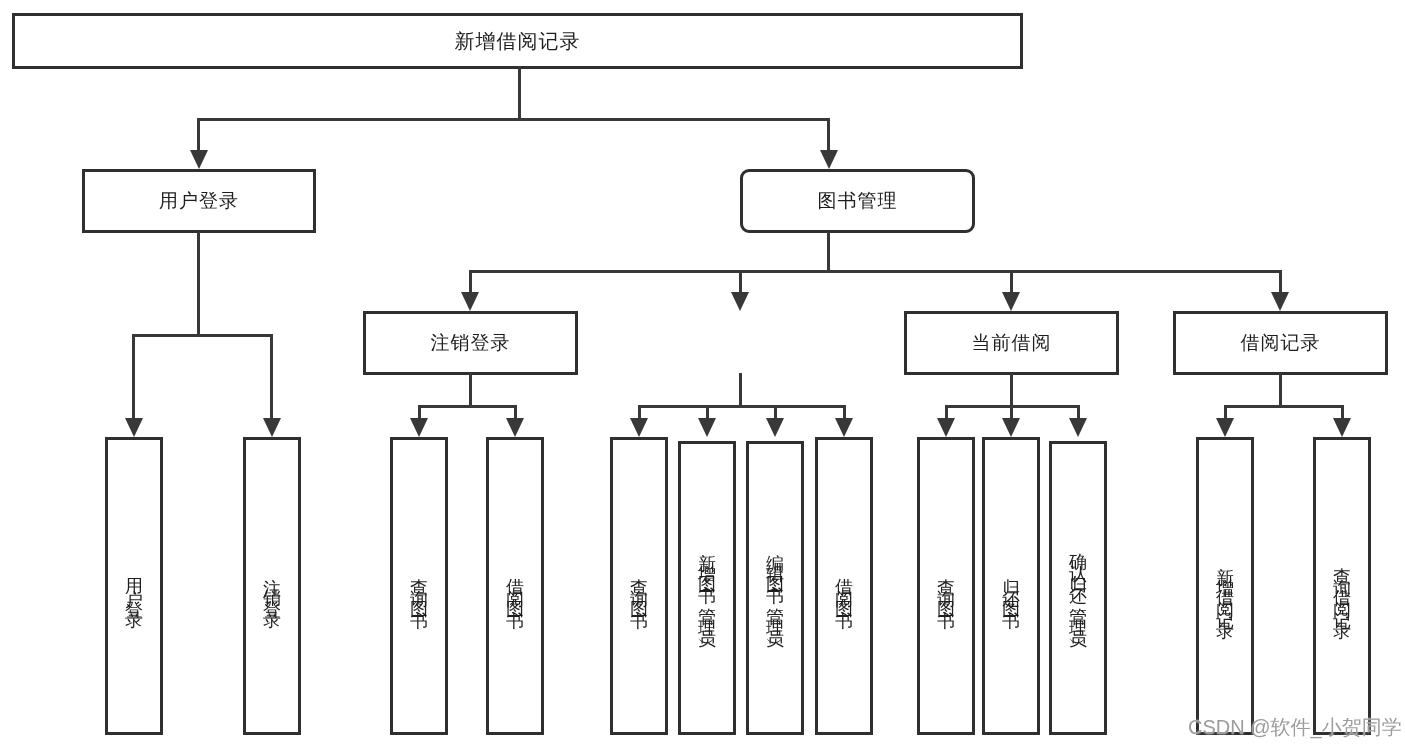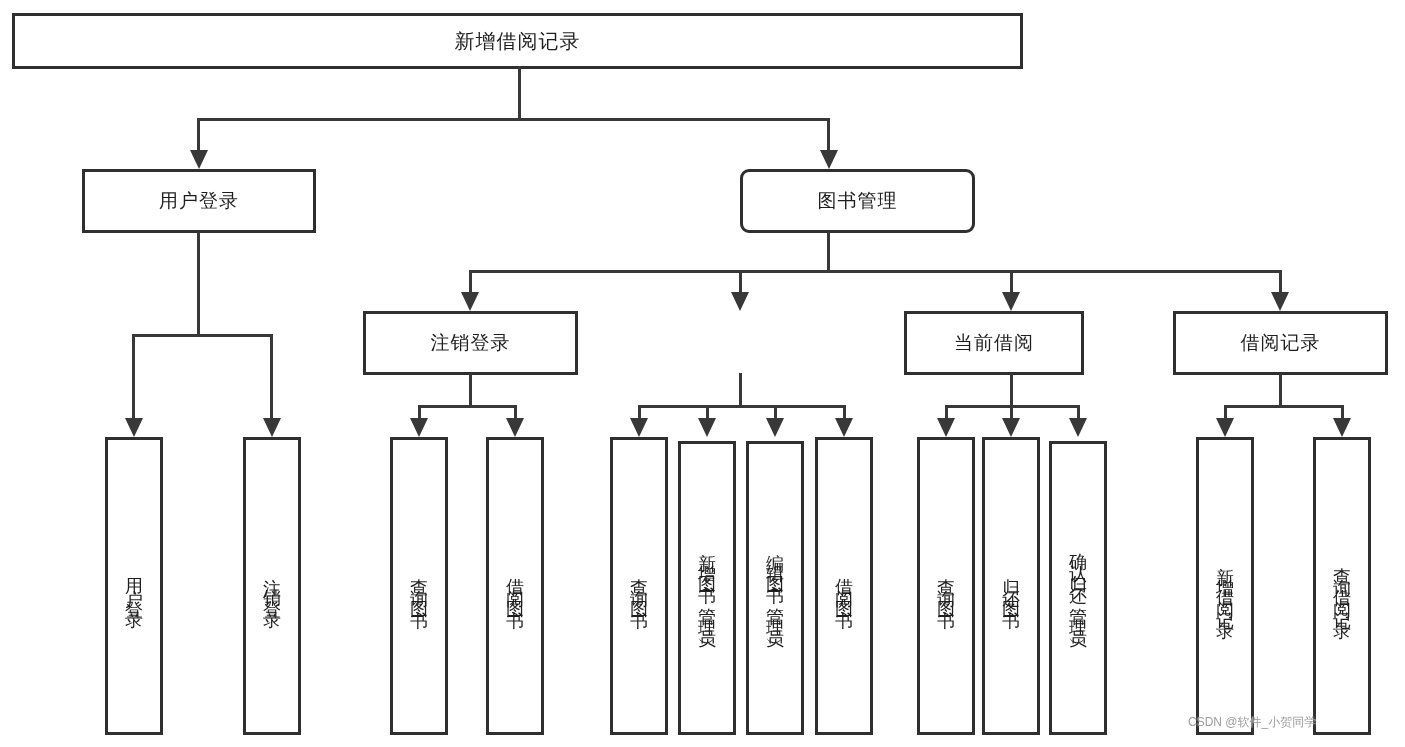--- a/index.html
+++ b/index.html
@@ -59,21 +59,21 @@
     width: 0; height: 0;
     border-left: 9px solid transparent;
     border-right: 9px solid transparent;
     border-top: 19px solid #383838;
   }
   
   .watermark {
     position: absolute;
     left: 1188px;
     top: 714px;
-    font-size: 12px;
+    font-size: 20px;
     color: #9c9c9c;
     white-space: nowrap;
     text-shadow: 0 0 2px #ffffff;
   }
 </style>
 </head>
 <body>
 
 <div id="canvas">
 
@@ -109,21 +109,21 @@
   <div class="vl" style="left:739px; top:270px; height:24px;"></div>
   <div class="ah" style="left:731px; top:292px;"></div>
   <div class="vl" style="left:1010px; top:270px; height:24px;"></div>
   <div class="ah" style="left:1002px; top:292px;"></div>
   <div class="vl" style="left:1279px; top:270px; height:24px;"></div>
   <div class="ah" style="left:1271px; top:292px;"></div>
 
   <div class="hbox" style="left:363px; top:311px; width:215px; height:64px;">
     <span>注销登录</span>
   </div>
-  <div class="hbox" style="left:904px; top:311px; width:180px; height:64px;align-items:center;">
+  <div class="hbox" style="left:904px; top:311px; width:215px; height:64px;align-items:center;">
     <span>当前借阅</span>
   </div>
   <div class="hbox" style="left:1173px; top:311px; width:215px; height:64px;align-items:center;">
     <span>借阅记录</span>
   </div>
 
   <div class="vl" style="left:469px; top:373px; height:34px;"></div>
   <div class="hl" style="left:418px; top:405px; width:99px;"></div>
   <div class="vl" style="left:418px; top:405px; height:15px;"></div>
   <div class="ah" style="left:410px; top:418px;"></div>

